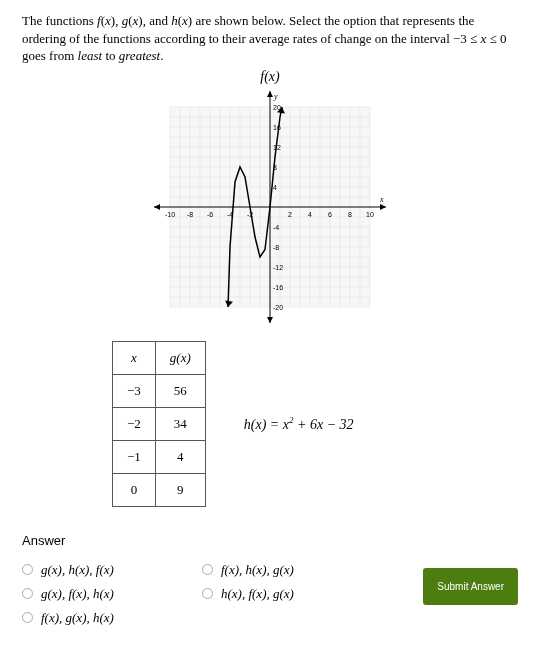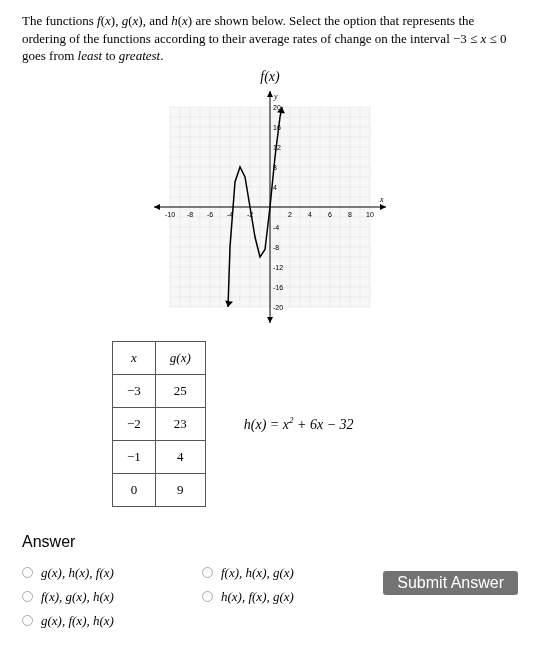--- a/index.html
+++ b/index.html
@@ -14,32 +14,32 @@
     }
     .prompt { line-height: 1.35; margin-bottom: 4px; }
     .fn { font-style: italic; font-family: Georgia, serif; }
     .chart-title { text-align: center; font-style: italic; font-family: Georgia, serif; font-size: 14px; margin-bottom: 2px; margin-top: 0; }
     .chart-wrap { position: relative; width: 240px; height: 240px; margin: 0 auto 14px auto; }
     .row-mid { display: flex; align-items: center; gap: 38px; margin-top: 6px; margin-left: 90px;}
     .tbl { border-collapse: collapse; }
     .tbl td, .tbl th { border: 1px solid #555; padding: 8px 14px; text-align: center; font-family: Georgia, serif; font-size: 13px; }
     .tbl th { font-weight: normal; font-style: italic; }
     .hfn { font-style: italic; font-family: Georgia, serif; font-size: 14px; }
-    .answer-h { font-family: -apple-system, Arial, sans-serif; font-size: 16px; margin-top: 26px; margin-bottom: 14px; }
+    .answer-h { font-family: -apple-system, Arial, sans-serif; font-size: 13px; margin-top: 26px; margin-bottom: 14px; }
     .opt-row { display: flex; align-items: flex-start; }
     .opt-col { display: flex; flex-direction: column; gap: 8px; }
     .opt { display: flex; align-items: center; gap: 8px; font-style: italic; font-family: Georgia, serif; font-size: 13px; }
     .radio { width: 11px; height: 11px; border: 1px solid #aaa; border-radius: 50%; flex-shrink: 0; }
     .submit-btn {
-      background: #737373;
+      background: #4d7c0f;
       color: #fff;
       border: none;
       border-radius: 3px;
-      padding: 3px 14px;
-      font-size: 16px;
+      padding: 13px 14px;
+      font-size: 10px;
       font-family: Arial, sans-serif;
       cursor: pointer;
     }
   </style>
 </head>
 <body>
 
 <div class="prompt">
   <span>The functions </span><span class="fn">f</span>(<span class="fn">x</span>), <span class="fn">g</span>(<span class="fn">x</span>), and <span class="fn">h</span>(<span class="fn">x</span>) are shown below. Select the option that represents the ordering of the functions according to their average rates of change on the interval −3 ≤ <span class="fn">x</span> ≤ 0 goes from <span style="font-style:italic">least</span> to <span style="font-style:italic">greatest</span>.
 </div>
@@ -137,25 +137,25 @@
 
 <div class="row-mid">
   <table class="tbl">
     <tbody>
         <tr>
           <th>x</th>
           <th>g(x)</th>
         </tr>
     <tr>
           <td>−3</td>
-          <td>25</td>
+          <td>56</td>
         </tr>
     <tr>
           <td>−2</td>
-          <td>23</td>
+          <td>34</td>
         </tr>
     <tr>
           <td>−1</td>
           <td>4</td>
         </tr>
     <tr>
           <td>0</td>
           <td>9</td>
         </tr>
   </tbody>
@@ -166,25 +166,25 @@
 <div class="answer-h">Answer</div>
 
 <div class="opt-row">
   <div class="opt-col" style="width:180px">
     <div class="opt">
         <span class="radio"></span>
         <span>g(x), h(x), f(x)</span>
       </div>
     <div class="opt">
         <span class="radio"></span>
-        <span>f(x), g(x), h(x)</span>
+        <span>g(x), f(x), h(x)</span>
       </div>
     <div class="opt">
         <span class="radio"></span>
-        <span>g(x), f(x), h(x)</span>
+        <span>f(x), g(x), h(x)</span>
       </div>
   </div>
   <div class="opt-col" style="width:160px">
     <div class="opt">
         <span class="radio"></span>
         <span>f(x), h(x), g(x)</span>
       </div>
     <div class="opt">
         <span class="radio"></span>
         <span>h(x), f(x), g(x)</span>

